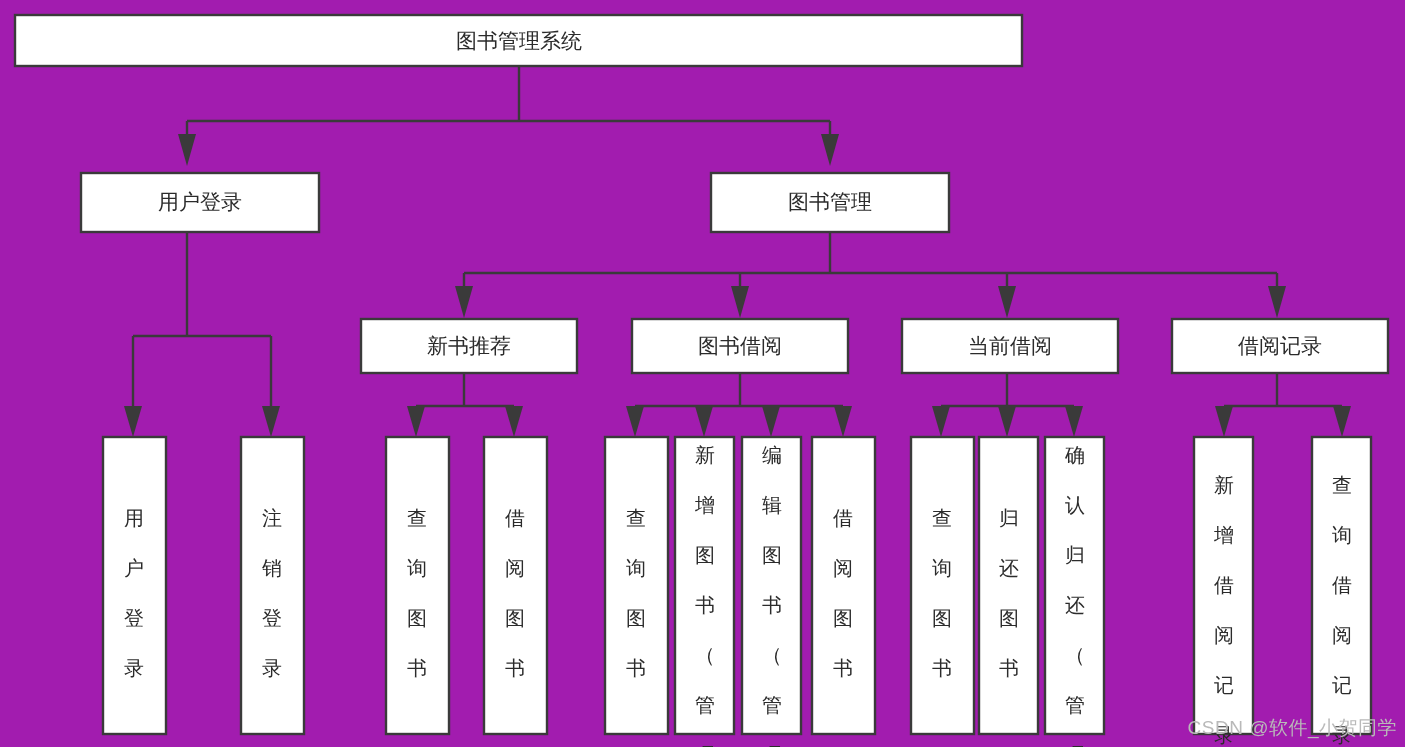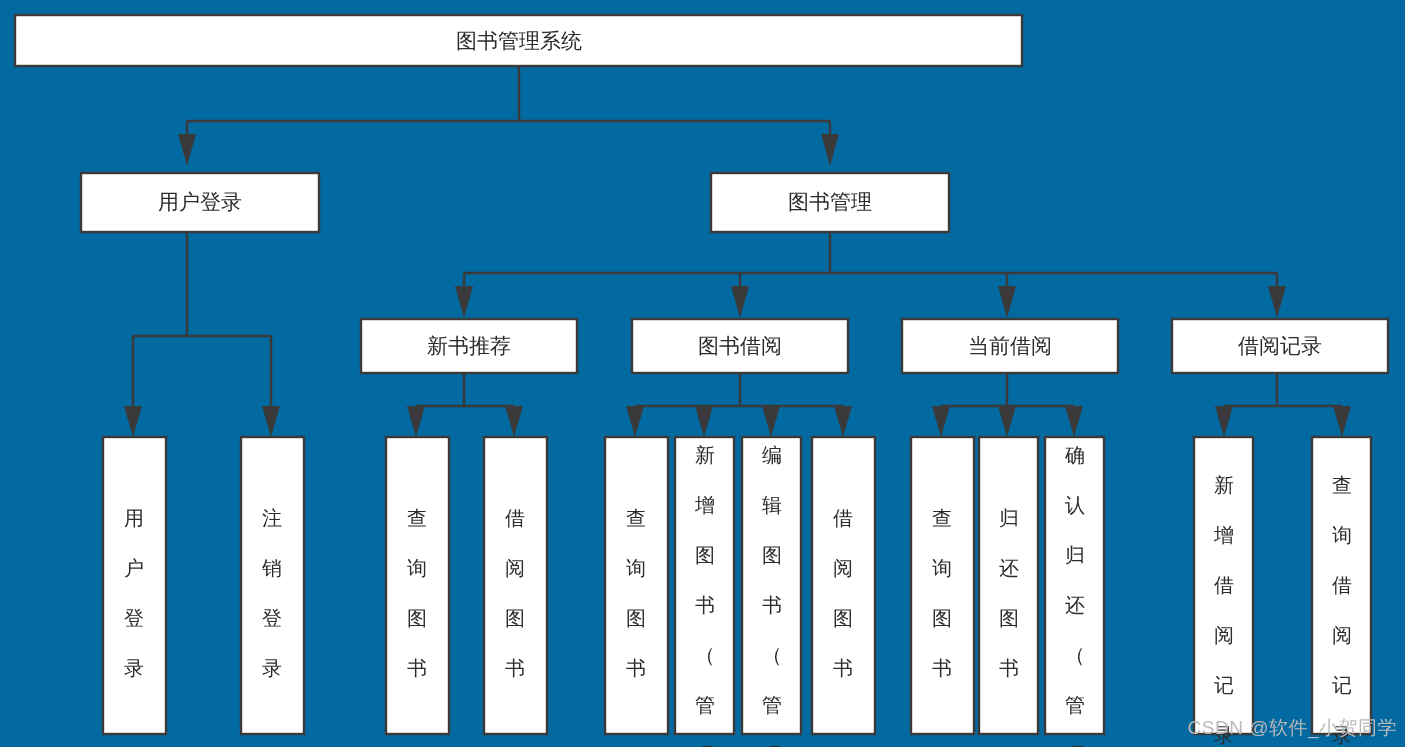--- a/index.html
+++ b/index.html
@@ -7,21 +7,21 @@
     padding: 0;
     background: #ffffff;
   }
   body {
     font-family: "Liberation Sans", "DejaVu Sans", sans-serif;
   }
   #diagram-root {
     position: relative;
     width: 1405px;
     height: 747px;
-    background: #0369a1;
+    background: #a21caf;
     overflow: hidden;
   }
   svg.flow {
     position: absolute;
     top: 0;
     left: 0;
     width: 1405px;
     height: 747px;
     display: block;
   }

